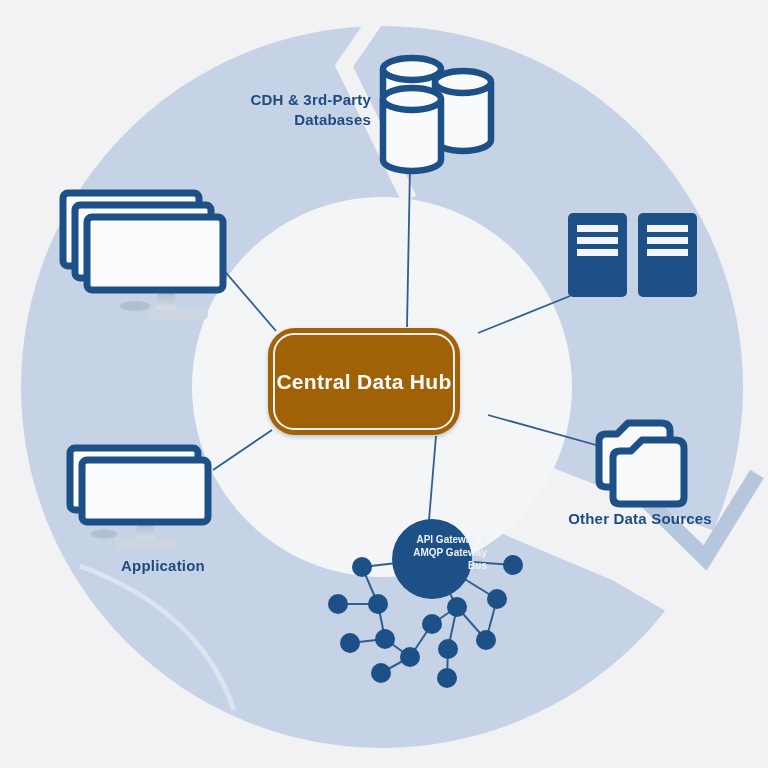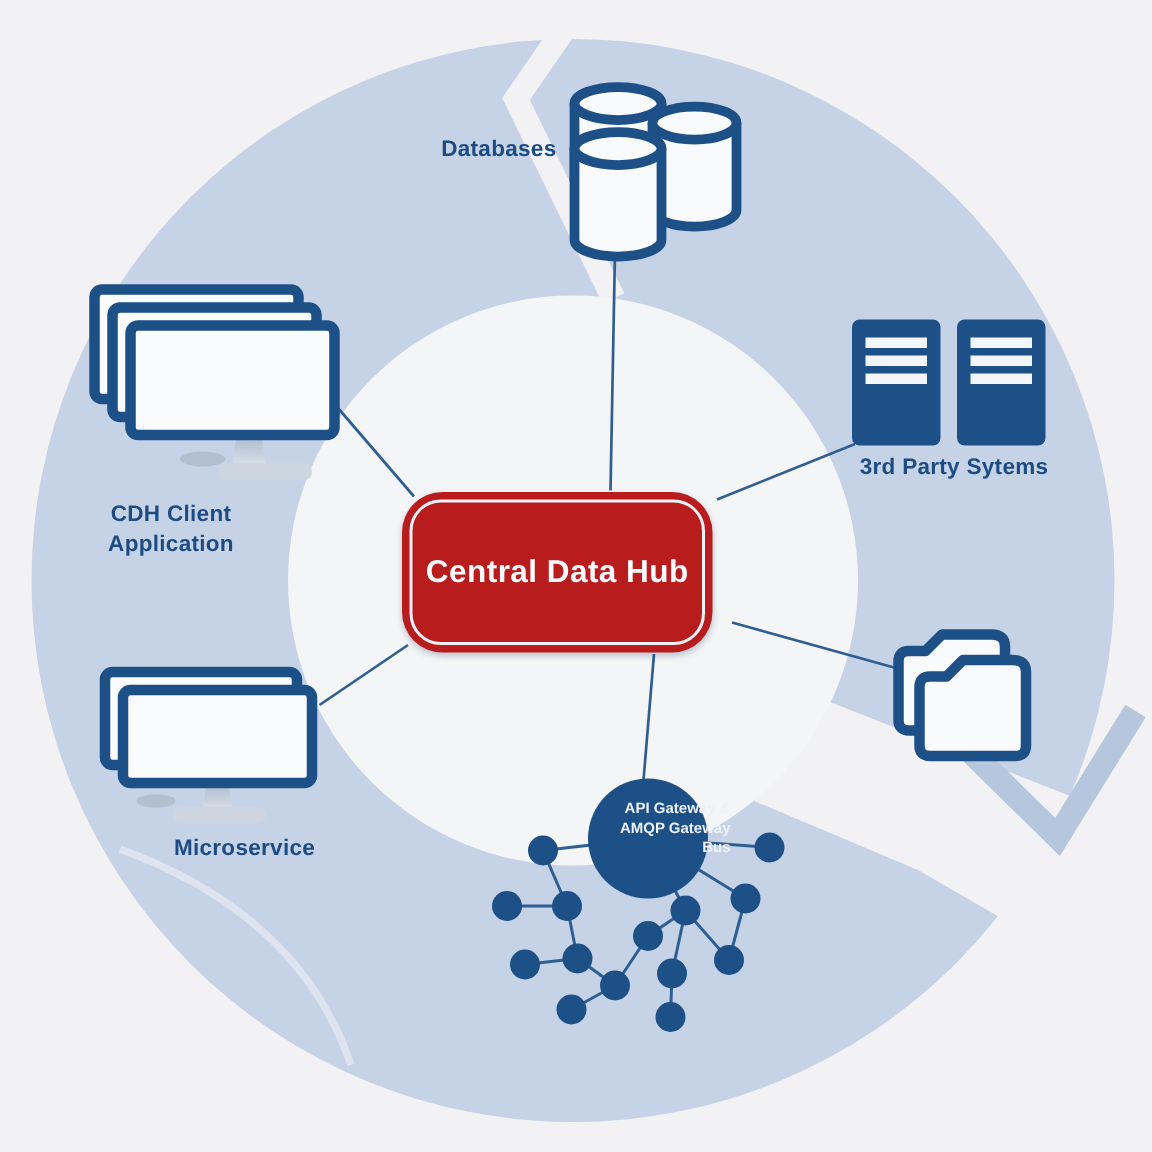--- a/index.html
+++ b/index.html
@@ -13,21 +13,21 @@
   .lbl.right{text-align:right;}
   .db-label{right:397px;top:90px;width:220px;}
   .systems-label{left:536px;top:302px;width:200px;}
   .sources-label{left:530px;top:509px;width:220px;}
   .micro-label{left:308px;top:696px;width:200px;}
   .cdh-label{left:34px;top:333px;width:160px;}
   .tpc-label{left:63px;top:556px;width:200px;}
   .bus-label{position:absolute;left:377px;top:533px;width:110px;text-align:right;
              font-weight:bold;font-size:10px;line-height:13px;color:#edf2f8;}
   .bus-label span{display:block;}
-  .hub{position:absolute;left:268px;top:328px;width:207px;height:107px;background:#b91c1c;
+  .hub{position:absolute;left:268px;top:328px;width:192px;height:107px;background:#a16207;
        border-radius:27px;box-shadow:0 2px 4px rgba(25,50,90,.25);}
   .hub-inner{position:absolute;left:5px;top:5px;right:5px;bottom:5px;border:2.5px solid #eef2f7;
              border-radius:21px;}
   .hub-text{position:absolute;left:0;top:0;width:100%;height:100%;display:flex;align-items:center;
             justify-content:center;font-weight:bold;font-size:21px;color:#fbfcfe;letter-spacing:.3px;}
 </style>
 </head>
 <body>
 
 <div class="stage">
@@ -156,33 +156,30 @@
     <div class="hub-text">Central Data Hub</div>
   </div>
 
   <div class="bus-label">
     <span>API Gateway &amp;</span>
     <span>AMQP Gateway</span>
     <span>Bus</span>
   </div>
 
   <div class="lbl right db-label">
+    <span>CDH &amp; 3rd-Party</span>
     <span>Databases</span>
   </div>
 
-  <div class="lbl center systems-label">
-    <span>3rd Party Sytems</span>
+
+  <div class="lbl center sources-label">
+    <span>Other Data Sources</span>
   </div>
-
 
   <div class="lbl center micro-label">
   </div>
 
-  <div class="lbl center cdh-label">
-    <span>CDH Client</span>
-    <span>Application</span>
-  </div>
 
   <div class="lbl center tpc-label">
-    <span>Microservice</span>
+    <span>Application</span>
   </div>
 
 </div>
 
 </body></html>

